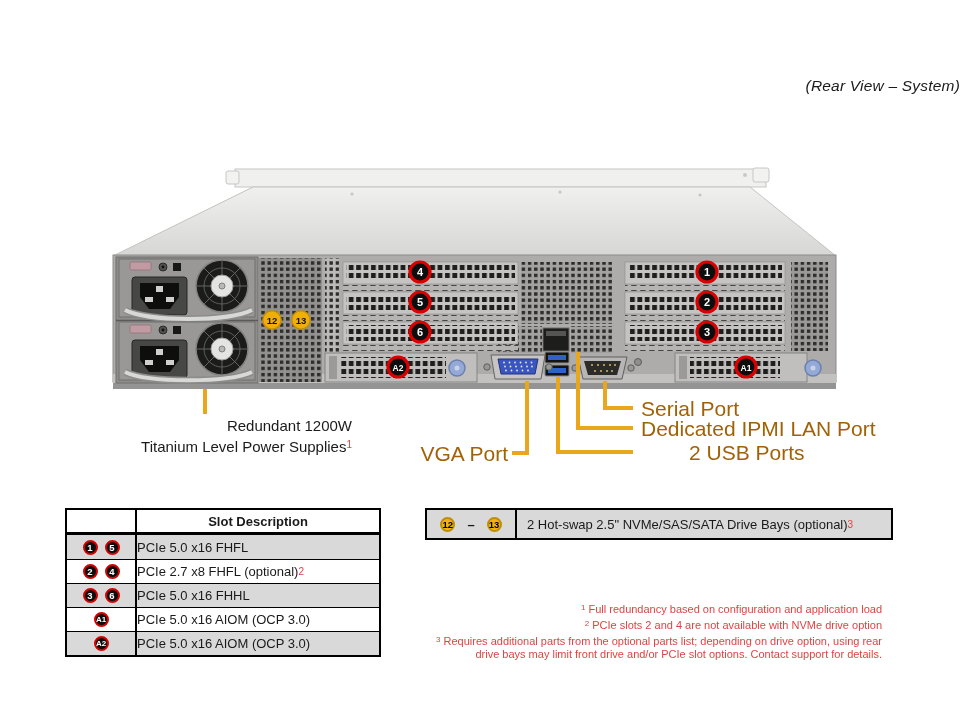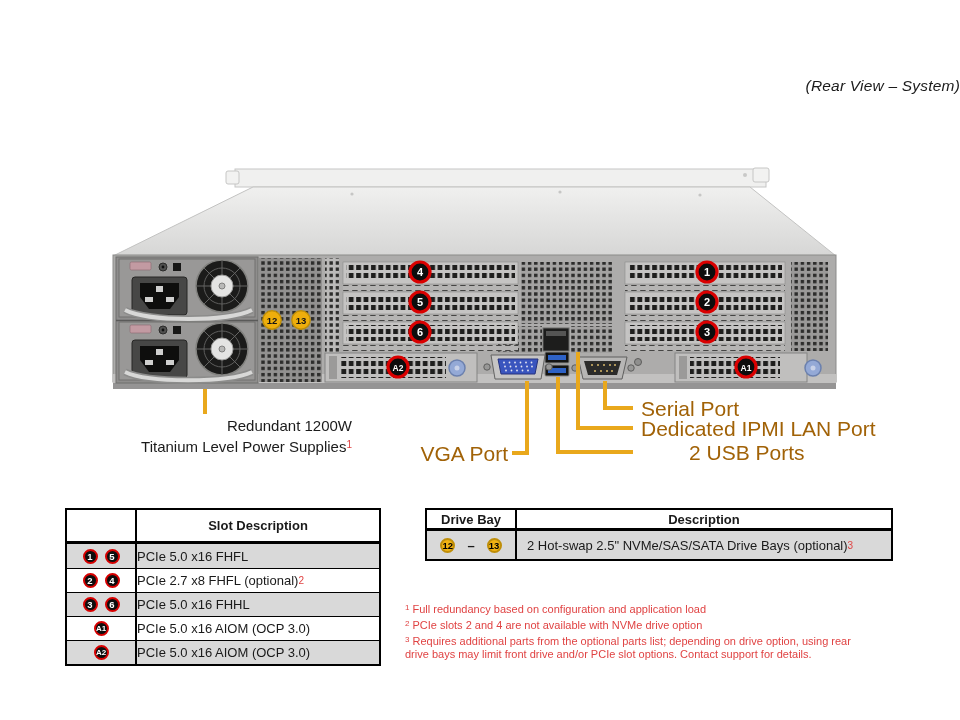--- a/index.html
+++ b/index.html
@@ -20,37 +20,37 @@
   .callout-label{position:absolute;font-size:21px;line-height:17px;color:#a16207;white-space:nowrap;}
   .psu-label{position:absolute;left:62px;top:417px;width:290px;text-align:right;
     font-size:15px;line-height:18.5px;color:#1b1b1b;}
   .supr{color:#E04343;font-size:10px;vertical-align:4px;}
   
   .slot-table{position:absolute;left:65px;top:508px;width:316px;border:2px solid #000;font-size:13px;background:#fff;}
   .srow{display:grid;grid-template-columns:70px 1fr;border-top:1px solid #000;}
   .srow.first{border-top:none;}
   .srow.header{border-top:none;border-bottom:3px solid #000;height:21px;}
   .srow{height:24px;}
-  .srow.header{height:34px;}
+  .srow.header{height:25px;}
   .c-badges{display:flex;align-items:center;justify-content:center;gap:7px;border-right:2px solid #000;}
   .c-desc{display:flex;align-items:center;}
   .c-head{display:flex;align-items:center;justify-content:center;font-weight:bold;}
   .gray{background:#D9D9D9;}
   .rbadge{width:15px;height:15px;border-radius:50%;background:#0d0d0d;border:2.5px solid #D60000;
     color:#fff;font-weight:bold;font-size:9.5px;display:flex;align-items:center;justify-content:center;flex:0 0 auto;}
   .rbadge.alpha{font-size:8px;}
   .drive-table{position:absolute;left:425px;top:508px;width:468px;border:2px solid #000;font-size:13px;background:#fff;}
   .drow{display:grid;grid-template-columns:90px 1fr;}
   .drow.header{border-bottom:3px solid #000;height:21px;}
   .drow.data{height:28px;}
   .ybadge{width:15px;height:15px;border-radius:50%;background:#F0B213;border:2px solid #BF8E08;
     color:#000;font-weight:bold;font-size:9.5px;display:flex;align-items:center;justify-content:center;flex:0 0 auto;}
   .bay-dash{font-weight:bold;margin:0 5px;}
   
-  .footnotes{position:absolute;left:405px;top:601px;width:468px;color:#E04343;font-size:11px;line-height:13.8px;}
+  .footnotes{position:absolute;left:414px;top:601px;width:468px;color:#E04343;font-size:11px;line-height:13.8px;text-align:right;}
   .fn{margin:0;}
   .fn-sup{font-size:8px;vertical-align:3px;margin-right:3px;}
 </style>
 </head>
 <body>
 
 <div class="title">(Rear View – System)</div>
 
 <svg class="server" viewBox="0 0 960 500">
   <defs>
@@ -358,24 +358,20 @@
     <div class="c-badges">
         <span class="rbadge alpha">A2</span>
       </div>
     <div class="c-desc">
         <span>PCIe 5.0 x16 AIOM (OCP 3.0)</span>
       </div>
   </div>
 </div>
 
 <div class="drive-table">
-  <div class="drow header">
-    <div class="c-head" style="border-right:2px solid #000;">Drive Bay</div>
-    <div class="c-head">Description</div>
-  </div>
   <div class="drow data gray">
     <div class="c-badges" style="border-right:2px solid #000;">
       <span class="ybadge">12</span>
       <span class="bay-dash">–</span>
       <span class="ybadge">13</span>
     </div>
     <div class="c-desc" style="padding-left:10px;">
         <span>2 Hot-swap 2.5" NVMe/SAS/SATA Drive Bays (optional)</span>
         <span class="supr">3</span>
       </div>

